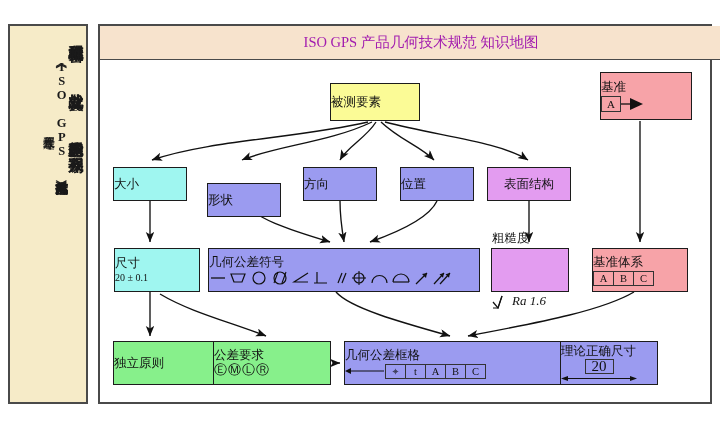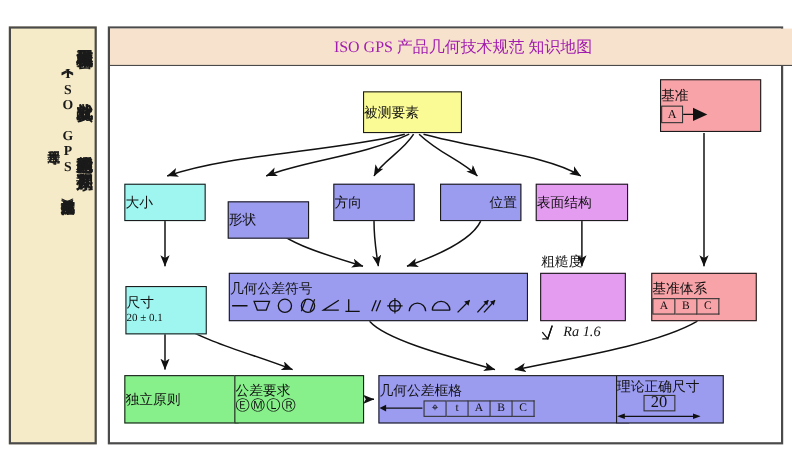--- a/index.html
+++ b/index.html
@@ -43,23 +43,23 @@
   .c-violet {background:#e39cf0;}
   .c-pink   {background:#f7a3a8;}
   .c-green  {background:#87f08b;}
 
   
   #n-measured {left:330px;top:83px;width:90px;height:38px;}
   #n-datum    {left:600px;top:72px;width:92px;height:48px;}
   #n-size     {left:113px;top:167px;width:74px;height:34px;}
   #n-form     {left:207px;top:167px;width:74px;height:34px;margin-top:16px;}
   #n-orient   {left:303px;top:167px;width:74px;height:34px;}
-  #n-loc      {left:400px;top:167px;width:74px;height:34px;padding-left:44px;}
-  #n-surf     {left:487px;top:167px;width:84px;height:34px;}
-  #n-dim      {left:114px;top:260px;width:74px;height:44px;}
+  #n-loc      {left:400px;top:167px;width:74px;height:34px;}
+  #n-surf     {left:487px;top:167px;width:84px;height:34px;padding-left:16px;}
+  #n-dim      {left:114px;top:248px;width:86px;height:44px;}
   #n-gsym     {left:208px;top:248px;width:272px;height:44px;}
   #n-rough    {left:491px;top:248px;width:78px;height:44px;gap:48px;}
   #n-dsys     {left:592px;top:248px;width:96px;height:44px;}
   #n-indep    {left:113px;top:341px;width:104px;height:44px;}
   #n-req      {left:213px;top:341px;width:118px;height:44px;}
   #n-frame    {left:344px;top:341px;width:228px;height:44px;}
   #n-tv       {left:560px;top:341px;width:98px;height:44px;}
 
   
   .symrow{display:flex;align-items:center;justify-content:center;gap:2px;

